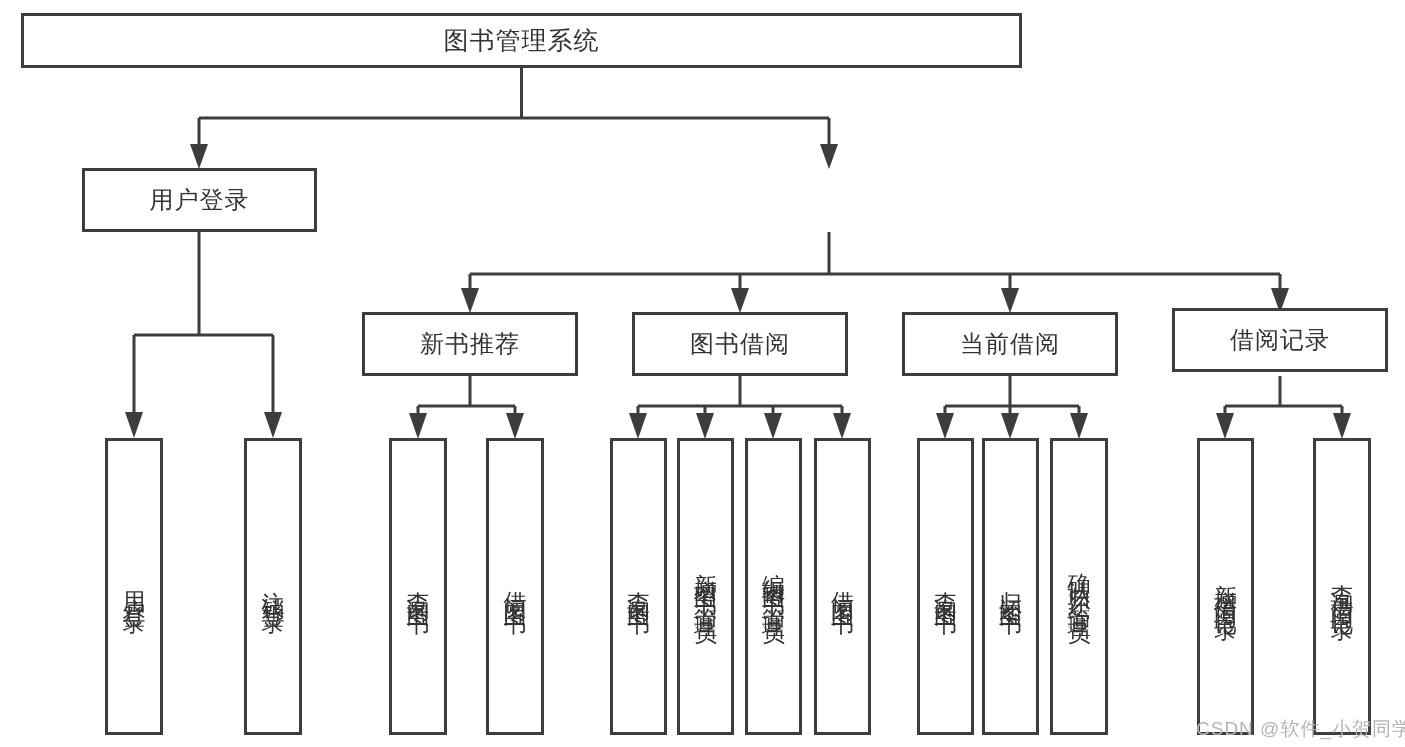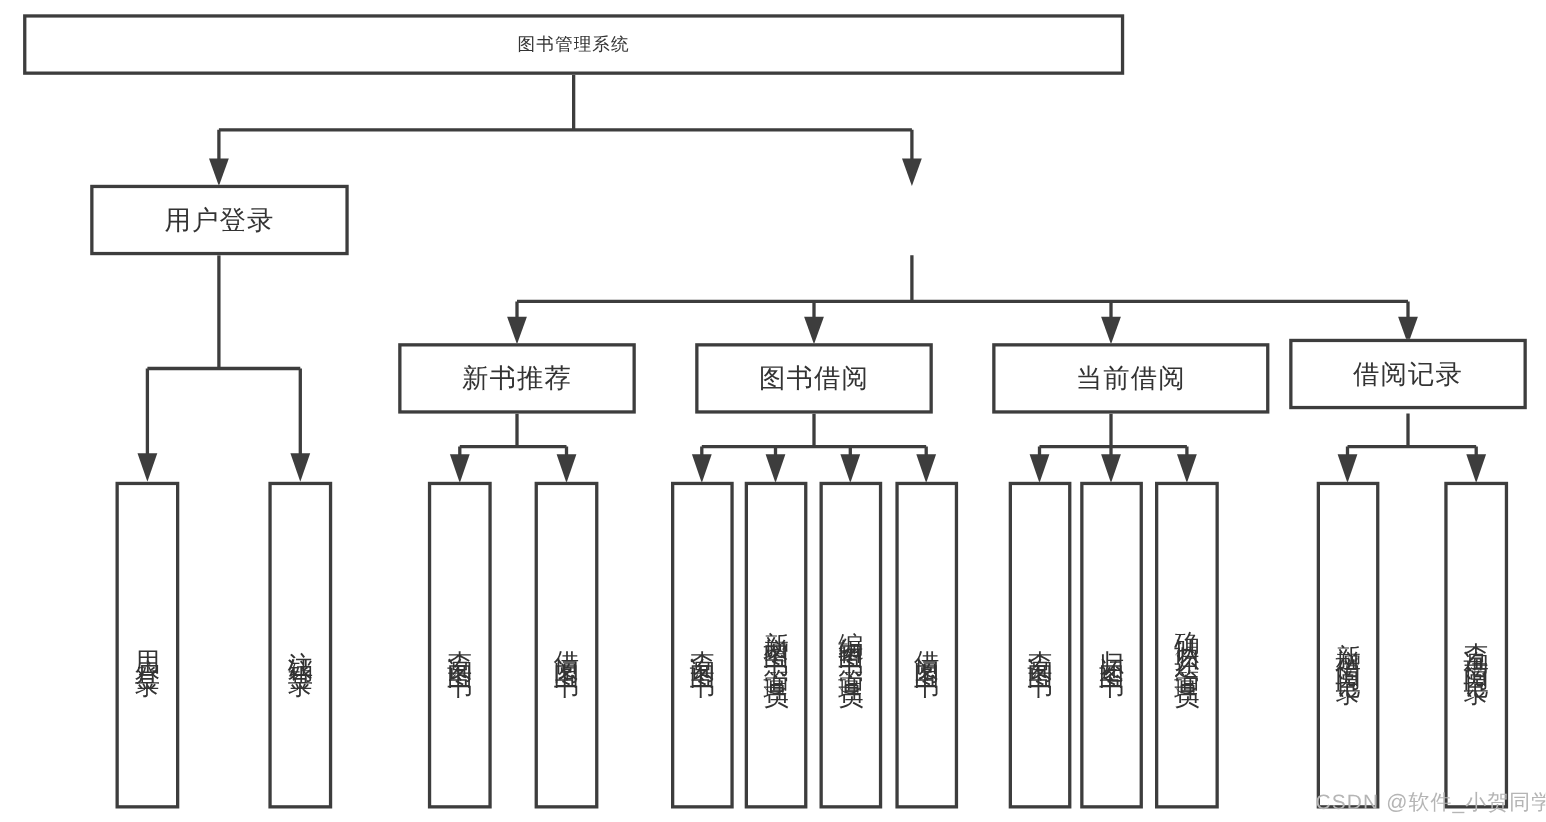--- a/index.html
+++ b/index.html
@@ -22,21 +22,21 @@
   .wires polygon{fill:var(--line);stroke:none;}
   .hbox{
     position:absolute;
     box-sizing:border-box;
     border:3px solid var(--line);
     background:var(--background);
     display:flex;align-items:center;justify-content:center;
     font-size:24px;
     letter-spacing:1px;
   }
-  .root-box{font-size:16px;}
+  .root-box{font-size:25px;}
   .vbox{
     position:absolute;
     box-sizing:border-box;
     border:3px solid var(--line);
     background:var(--background);
     display:flex;align-items:center;justify-content:center;
   }
   .vbox .vlabel{
     writing-mode:vertical-rl;
     text-orientation:mixed;
@@ -95,21 +95,21 @@
     <polygon points="1216,413 1234,413 1225,439"></polygon>
     <polygon points="1333,413 1351,413 1342,439"></polygon>
   </svg>
 
   <div class="hbox root-box" style="left:21px;top:13px;width:1001px;height:55px">图书管理系统</div>
 
   <div class="hbox" style="left:82px;top:168px;width:235px;height:64px">用户登录</div>
 
   <div class="hbox" style="left:362px;top:312px;width:216px;height:64px">新书推荐</div>
   <div class="hbox" style="left:632px;top:312px;width:216px;height:64px">图书借阅</div>
-  <div class="hbox" style="left:902px;top:312px;width:252px;height:64px">当前借阅</div>
+  <div class="hbox" style="left:902px;top:312px;width:216px;height:64px">当前借阅</div>
   <div class="hbox" style="left:1172px;top:308px;width:216px;height:64px">借阅记录</div>
 
   <div class="vbox" style="left:105px;top:438px;width:58px;height:297px">
     <span class="vlabel">用户登录</span>
   </div>
   <div class="vbox" style="left:244px;top:438px;width:58px;height:297px">
     <span class="vlabel">注销登录</span>
   </div>
 
   <div class="vbox" style="left:389px;top:438px;width:58px;height:297px">

